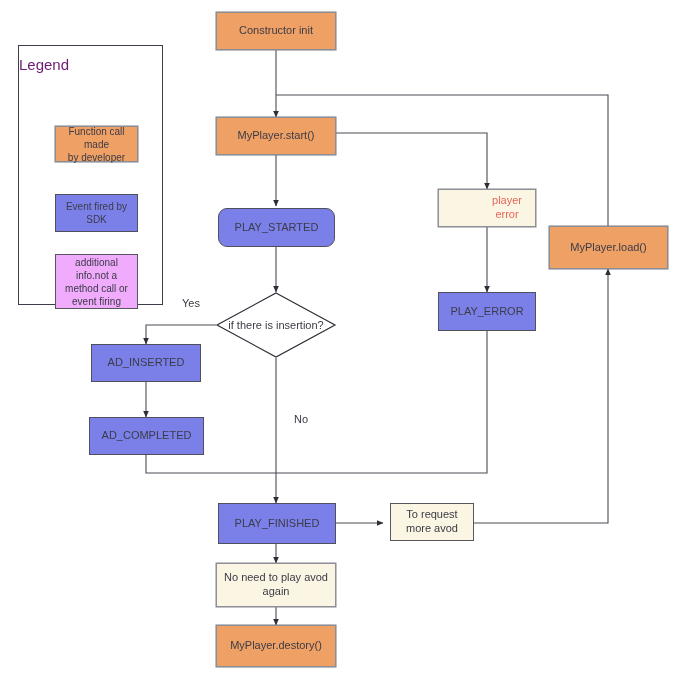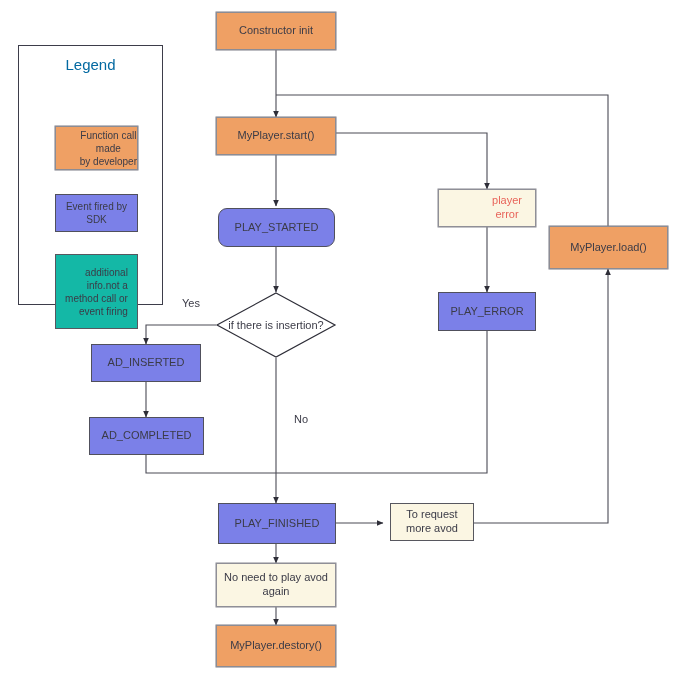--- a/index.html
+++ b/index.html
@@ -97,23 +97,22 @@
     box-sizing: border-box;
     border: 1px solid #3d3d4a;
     background: #ffffff;
     z-index: 4;
   }
   #legend-title {
     position: absolute;
     left: 0;
     top: 10px;
     width: 100%;
-    text-align: center;
     font-size: 15px;
-    color: #0369a1;
+    color: #701a75;
   }
   .legend-swatch {
     position: absolute;
     left: 36px;
     width: 83px;
     box-sizing: border-box;
     display: flex;
     align-items: center;
     justify-content: center;
     text-align: center;
@@ -171,32 +170,32 @@
 
       <path d="M276,544 L276,563" marker-end="url(#arrowhead)"></path>
 
       <path d="M276,607 L276,625" marker-end="url(#arrowhead)"></path>
     </g>
   </svg>
 
   <div id="legend">
     <div id="legend-title">Legend</div>
 
-    <div class="legend-swatch func" style="top:80px; height:44px; background:#efa064; border-color:#8c8c94; box-shadow:0 0 0 0.5px #7d7d86;justify-content:flex-end;">
+    <div class="legend-swatch func" style="top:80px; height:36px; background:#efa064; border-color:#8c8c94; box-shadow:0 0 0 0.5px #7d7d86;">
       <span class="label">Function call
 made
 by developer</span>
     </div>
 
     <div class="legend-swatch event" style="top:148px; height:38px; background:#7b80e8; border-color:#50505c;">
       <span class="label">Event fired by
 SDK</span>
     </div>
 
-    <div class="legend-swatch note" style="top:208px; height:75px; background:#14b8a6; border-color:#57575f;text-align:right;">
+    <div class="legend-swatch note" style="top:208px; height:55px; background:#f0abfc; border-color:#57575f;">
       <span class="label">additional
 info.not a
 method call or
 event firing</span>
     </div>
   </div>
 
   <div class="node func" style="left:216px; top:12px; width:120px; height:38px;">
     <span class="label">Constructor init</span>
   </div>

